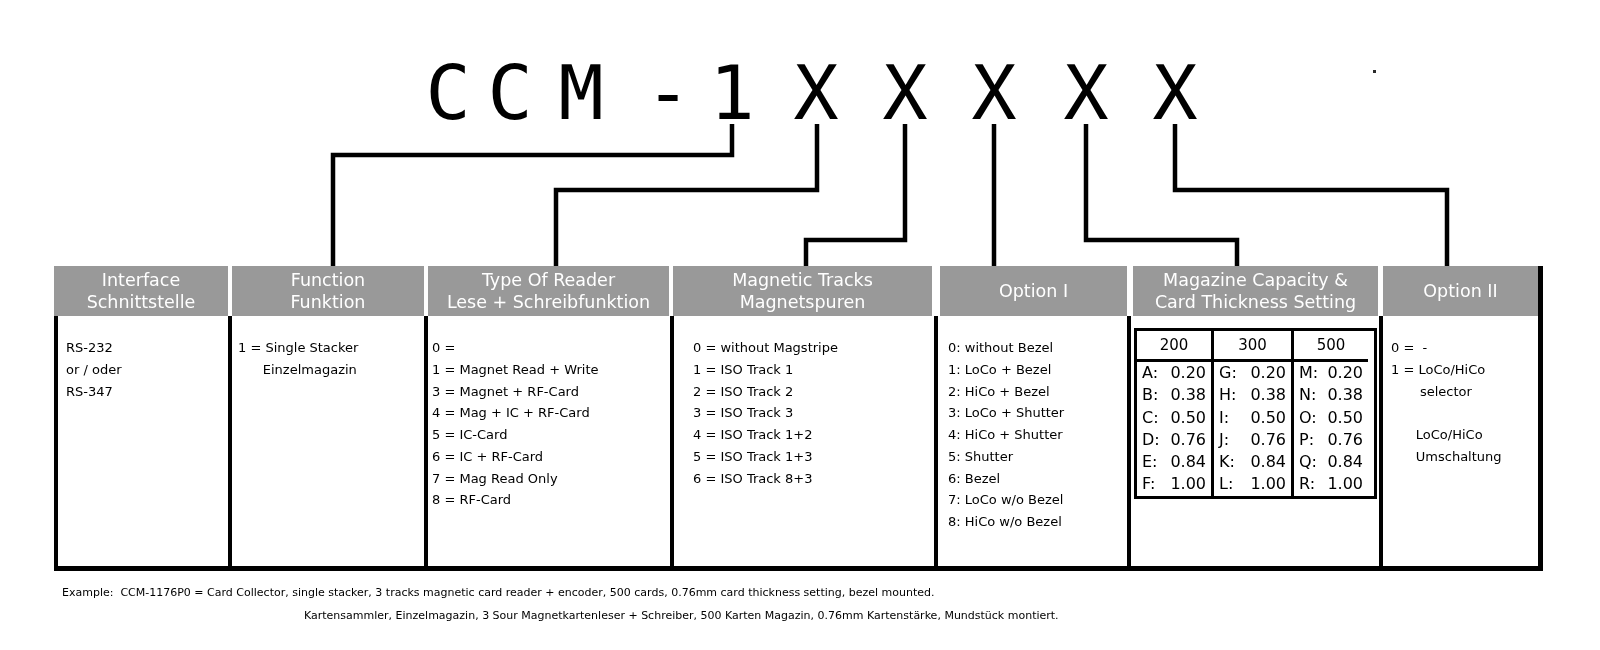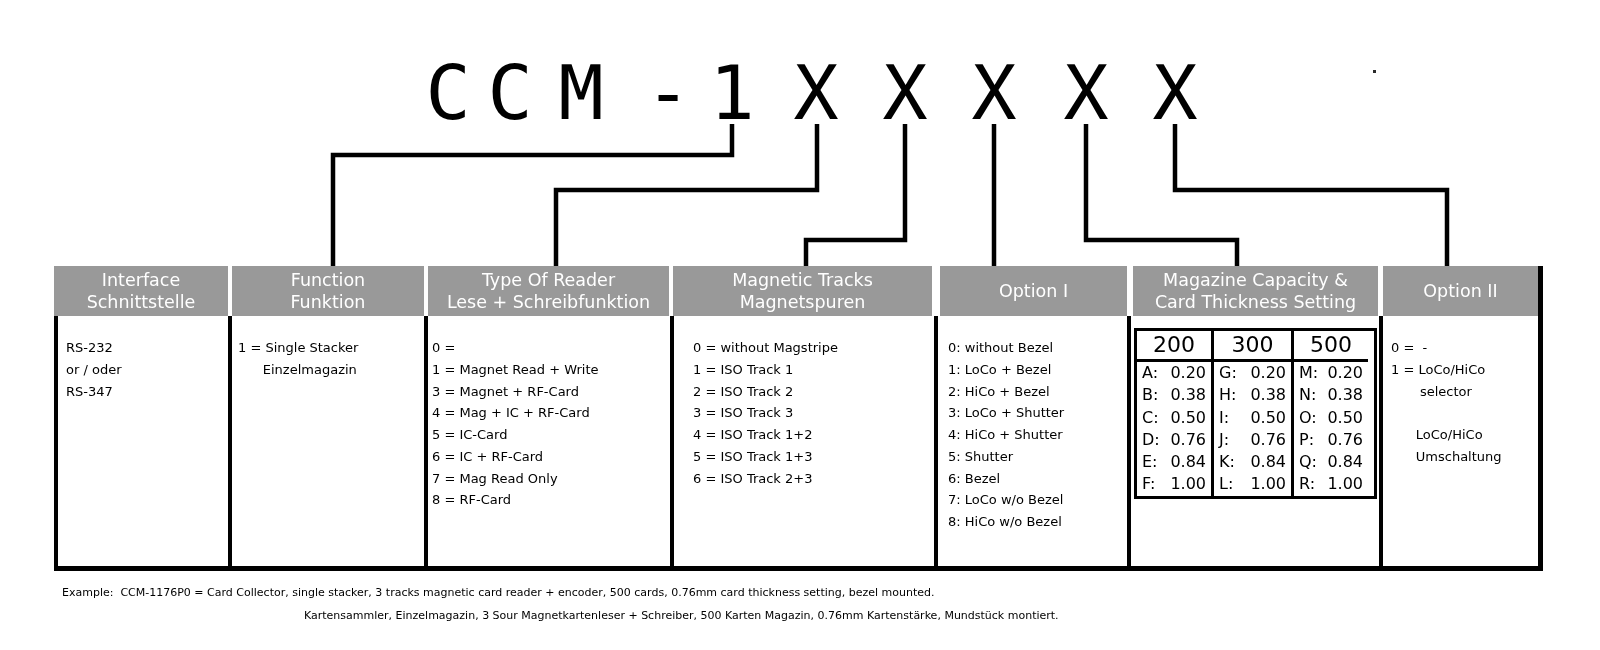--- a/index.html
+++ b/index.html
@@ -46,21 +46,21 @@
   #sep-0{left:54px;} #sep-1{left:228px;} #sep-2{left:424px;} #sep-3{left:670px;}
   #sep-4{left:934px;} #sep-5{left:1127px;} #sep-6{left:1379px;}
   #sep-7{left:1538px;width:5px;}
   #bottom-bar{position:absolute;left:54px;top:566px;width:1489px;height:5px;background:#000;}
 
   
   #capacity-table{position:absolute;left:1px;top:62px;width:237px;border:3px solid #000;
                   display:grid;grid-template-columns:77px 80px 74px;background:#fff;}
   .cap-cell{border-right:3px solid #000;}
   .cap-cell.last{border-right:none;}
-  .cap-head{height:28px;line-height:28px;text-align:center;font-size:22px;border-bottom:3px solid #000;}
+  .cap-head{height:28px;line-height:28px;text-align:center;font-size:15px;border-bottom:3px solid #000;}
   .cap-kv{height:22.3px;line-height:22.3px;display:flex;justify-content:space-between;
           padding:0 5px;font-size:16px;}
 
   
   .example-line{position:absolute;font-size:11px;white-space:pre;}
   #example-en{left:62px;top:586px;}
   #example-de{left:304px;top:609px;}
 </style>
 </head>
 <body>
@@ -138,21 +138,21 @@
       <span>Magnetic Tracks</span>
       <span>Magnetspuren</span>
     </div>
     <div class="col-body">
         <div class="body-line">0 = without Magstripe</div>
         <div class="body-line">1 = ISO Track 1</div>
         <div class="body-line">2 = ISO Track 2</div>
         <div class="body-line">3 = ISO Track 3</div>
         <div class="body-line">4 = ISO Track 1+2</div>
         <div class="body-line">5 = ISO Track 1+3</div>
-        <div class="body-line">6 = ISO Track 2+3</div>
+        <div class="body-line">6 = ISO Track 8+3</div>
       </div>
   </div>
 
   <div class="col" id="col-option-1">
     <div class="col-header">
       <span>Option I</span>
     </div>
     <div class="col-body">
         <div class="body-line">0: without Bezel</div>
         <div class="body-line">1: LoCo + Bezel</div>

